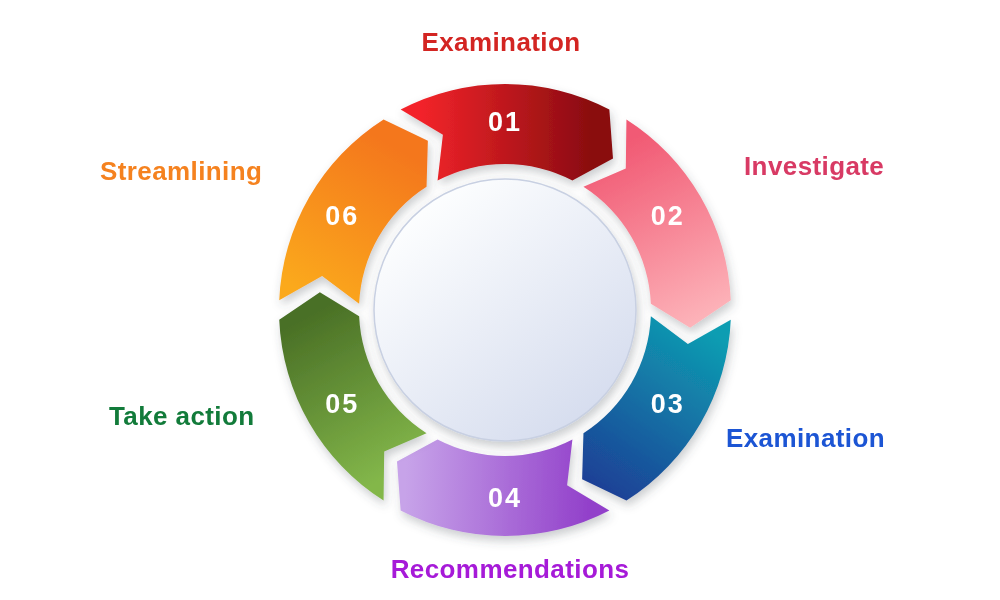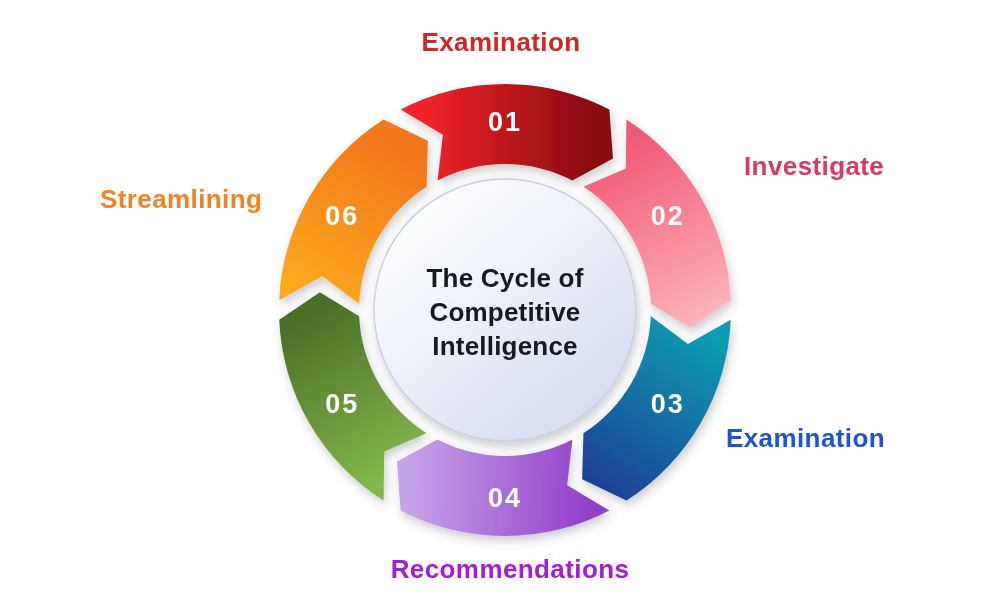--- a/index.html
+++ b/index.html
@@ -19,21 +19,21 @@
     font-weight: bold;
     font-size: 26px;
     letter-spacing: 0.4px;
     white-space: nowrap;
   }
   .lbl-0 { left: 501px; top: 27px;  transform: translateX(-50%); }
   .lbl-1 { left: 717px; top: 151px; }
   .lbl-2 { left: 726px; top: 423px; }
   .lbl-3 { left: 510px; top: 554px; transform: translateX(-50%); }
   .lbl-4 { left: 109px; top: 401px; }
-  .lbl-5 { left: 100px; top: 156px; margin-top: 28px; }
+  .lbl-5 { left: 100px; top: 156px; }
   .center-label {
     position: absolute;
     left: 505px; top: 312px;
     transform: translate(-50%, -50%);
     text-align: center;
     font-weight: bold;
     font-size: 26px;
     line-height: 34px;
     letter-spacing: 0.2px;
     color: #191920;
@@ -88,25 +88,21 @@
       <path d="M279.22 300.14 A226 226 0 0 1 383.57 119.39 L427.87 140.75 L426.55 186.86 A146 146 0 0 0 359.14 303.63 L322.11 276.10 Z" fill="url(#grad5)" filter="url(#segShadow)"></path>
       <circle cx="505" cy="310" r="131" fill="url(#gradDisc)" stroke="#c8d0e2" stroke-width="1.5" filter="url(#segShadow)"></circle>
       <text x="505.00" y="122.00" text-anchor="middle" dominant-baseline="central" fill="#ffffff" font-family="&quot;Liberation Sans&quot;, sans-serif" font-size="27" font-weight="bold" letter-spacing="2">01</text>
       <text x="667.81" y="216.00" text-anchor="middle" dominant-baseline="central" fill="#ffffff" font-family="&quot;Liberation Sans&quot;, sans-serif" font-size="27" font-weight="bold" letter-spacing="2">02</text>
       <text x="667.81" y="404.00" text-anchor="middle" dominant-baseline="central" fill="#ffffff" font-family="&quot;Liberation Sans&quot;, sans-serif" font-size="27" font-weight="bold" letter-spacing="2">03</text>
       <text x="505.00" y="498.00" text-anchor="middle" dominant-baseline="central" fill="#ffffff" font-family="&quot;Liberation Sans&quot;, sans-serif" font-size="27" font-weight="bold" letter-spacing="2">04</text>
       <text x="342.19" y="404.00" text-anchor="middle" dominant-baseline="central" fill="#ffffff" font-family="&quot;Liberation Sans&quot;, sans-serif" font-size="27" font-weight="bold" letter-spacing="2">05</text>
       <text x="342.19" y="216.00" text-anchor="middle" dominant-baseline="central" fill="#ffffff" font-family="&quot;Liberation Sans&quot;, sans-serif" font-size="27" font-weight="bold" letter-spacing="2">06</text>
     </svg>
 
-  <div class="center-label" style="color: rgb(25, 25, 32);">
-    <span>The Cycle of</span>
-    <span>Competitive</span>
-    <span>Intelligence</span>
-  </div>
 
   <div class="step-label lbl-0" style="color: rgb(211, 37, 34);">Examination</div>
   <div class="step-label lbl-1" style="color: rgb(216, 58, 100); margin-left: 27px;">Investigate</div>
   <div class="step-label lbl-3" style="color: rgb(166, 26, 216);">Recommendations</div>
   <div class="step-label lbl-2" style="color: rgb(28, 85, 212);">Examination</div>
+  <div class="step-label lbl-4" style="color: rgb(18, 123, 58);">Take action</div>
   <div class="step-label lbl-5" style="color: rgb(245, 130, 31);">Streamlining</div>
 
 </div>
 
 </body></html>

